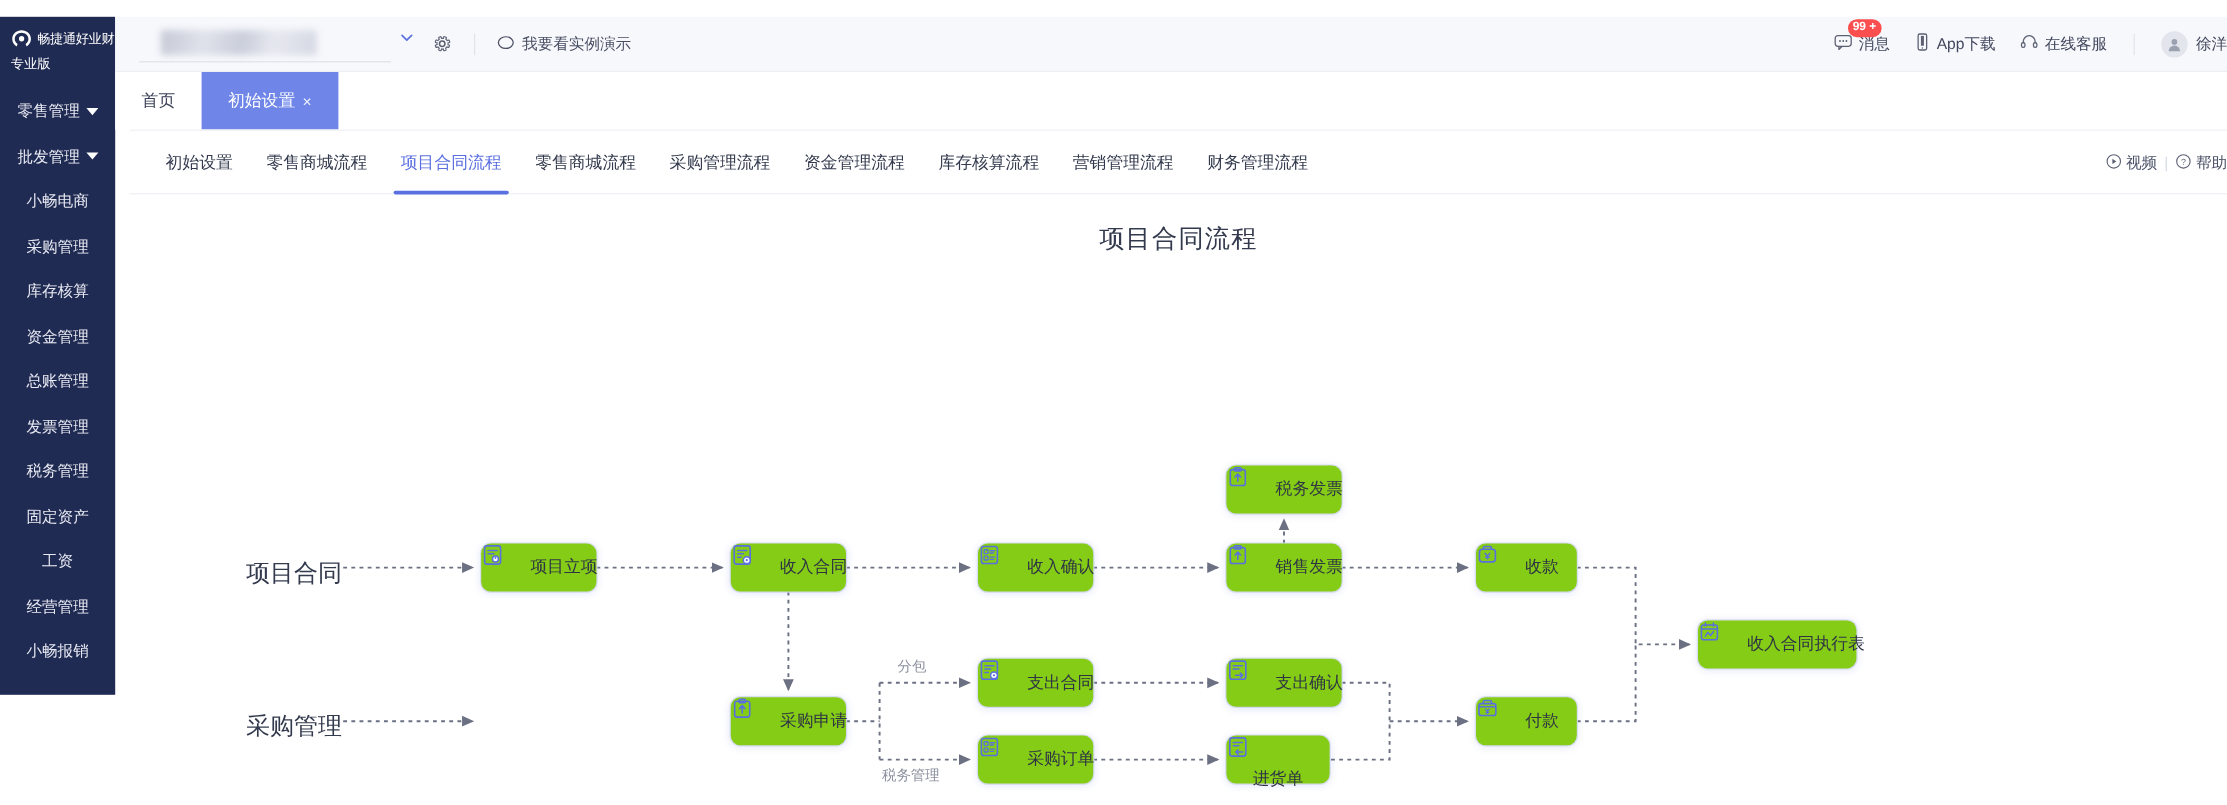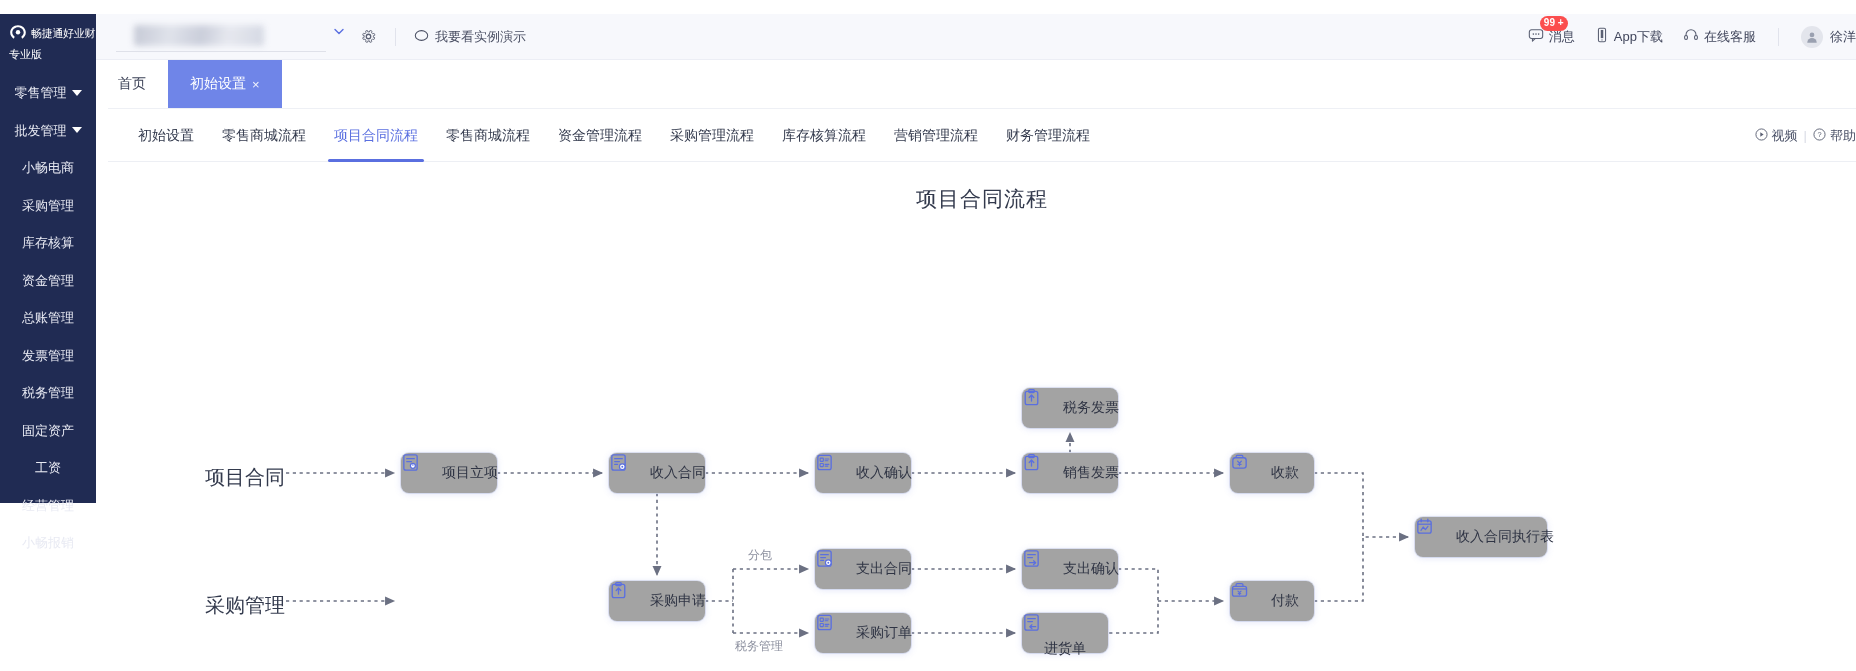--- a/index.html
+++ b/index.html
@@ -10,21 +10,21 @@
     font-family: "Liberation Sans", "DejaVu Sans", sans-serif;
     background: #ffffff;
   }
   #app { position: relative; width: 1856px; height: 671px; background:#fff; }
 
   
   .topstrip { position:absolute; left:0; top:0; width:1856px; height:14px; background:#ffffff; }
 
   
   .sidebar {
-    position:absolute; left:0; top:14px; width:96px; height:489px;
+    position:absolute; left:0; top:14px; width:96px; height:565px;
     background:#202b53; color:#ffffff;
   }
   .logo-wrap { height:52px; padding:6px 0 0 0; position:relative; }
   .logo-row { display:flex; align-items:center; padding-left:8px; height:26px; }
   .logo-mark { width:20px; height:20px; flex:0 0 20px; position:relative; }
   .logo-mark svg { display:block; }
   .logo-text {
     font-size:11px; color:#ffffff; margin-left:3px; white-space:nowrap;
     letter-spacing:-0.3px; line-height:1;
   }
@@ -129,21 +129,21 @@
   .flow-title {
     position:absolute; left:0; top:76px; width:1748px; text-align:center;
     font-size:21px; color:#333a4d; letter-spacing:1px;
   }
 
   
   .flow { position:absolute; left:0; top:120px; width:1748px; height:443px; }
   .flow svg { position:absolute; left:0; top:0; }
 
   .node {
-    position:absolute; height:40px; background:#a3a3a3; border-radius:8px;
+    position:absolute; height:40px; background:#84cc16; border-radius:8px;
     box-shadow:0 1px 7px rgba(90,111,224,.18), 0 0 0 1px rgba(225,228,240,.9);
     display:flex; align-items:center; gap:8px; padding:0 14px; cursor:pointer;
     white-space:nowrap;
   }
   .node-label { font-size:14px; color:#2f3444; }
   .node-icon { width:19px; height:19px; flex:0 0 19px; display:block; }
 
   .rowlabel {
     position:absolute; font-size:20px; color:#333a4d; white-space:nowrap;
   }
@@ -293,22 +293,22 @@
       </div>
     </div>
 
   <section class="content">
 
     <div class="subtabs" id="subtabs">
       <div class="subtab"><span>初始设置</span></div>
         <div class="subtab"><span>零售商城流程</span></div>
         <div class="subtab active"><span>项目合同流程</span></div>
         <div class="subtab"><span>零售商城流程</span></div>
+        <div class="subtab"><span>采购管理流程</span></div>
         <div class="subtab"><span>资金管理流程</span></div>
-        <div class="subtab"><span>采购管理流程</span></div>
         <div class="subtab"><span>库存核算流程</span></div>
         <div class="subtab"><span>营销管理流程</span></div>
         <div class="subtab"><span>财务管理流程</span></div>
         <div class="subtabs-right">
         <span class="mini-link">
           <span>
             <svg width="13" height="13" viewBox="0 0 14 14">
                 <circle cx="7" cy="7" r="6" fill="none" stroke="#5b6073" stroke-width="1"></circle>
                 <path d="M5.7 4.6 L9.3 7 L5.7 9.4 Z" fill="#5b6073"></path>
               </svg>

